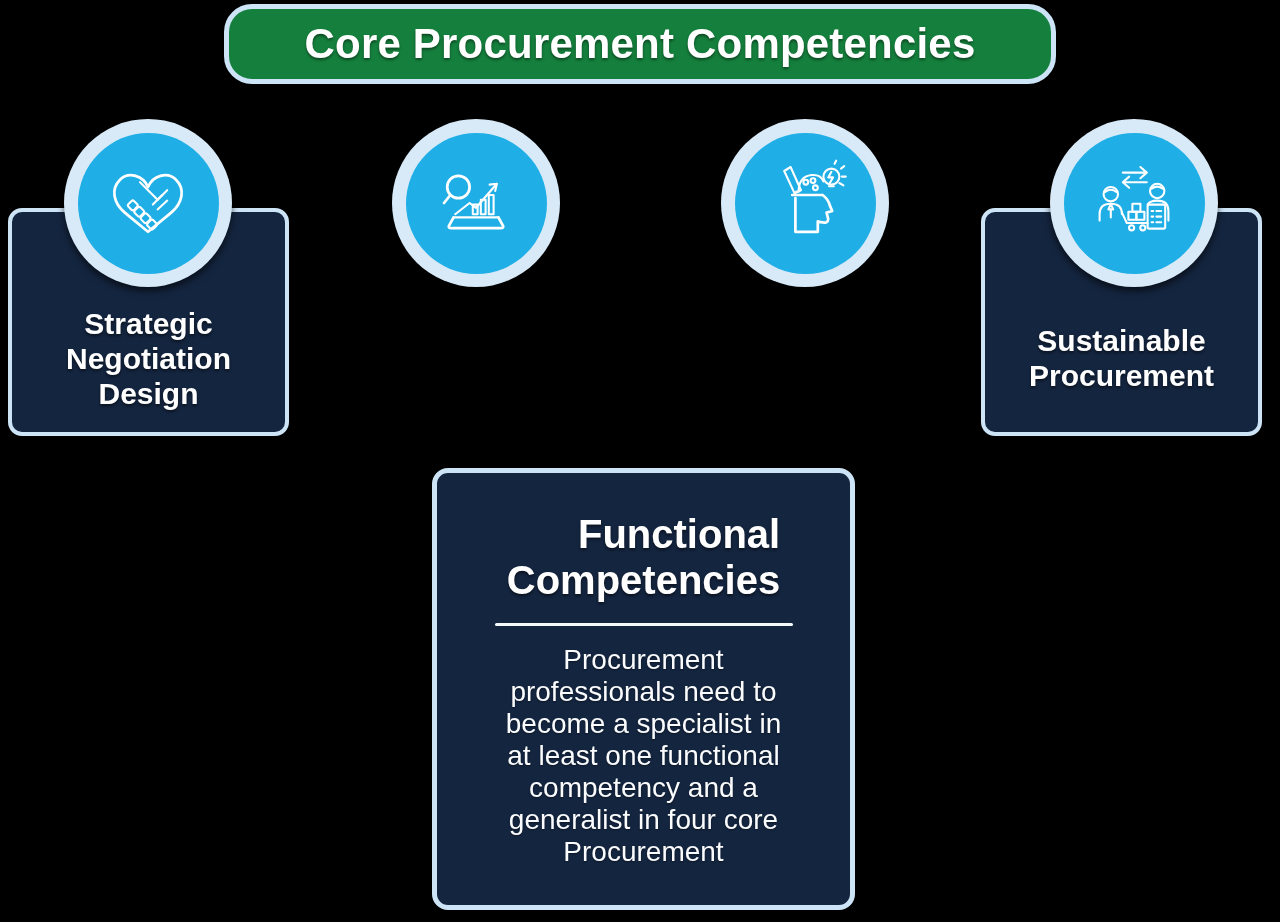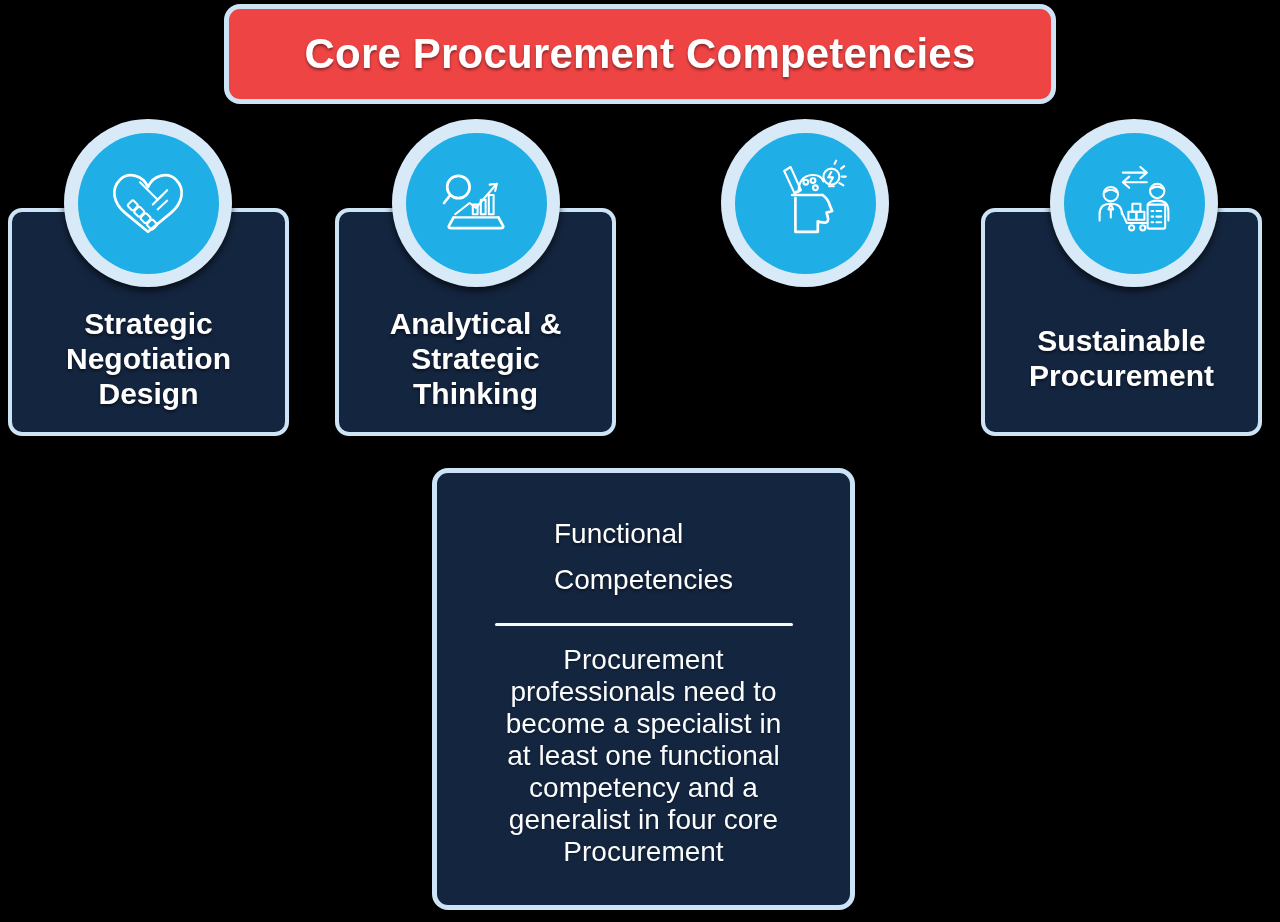--- a/index.html
+++ b/index.html
@@ -11,24 +11,24 @@
     overflow: hidden;
     font-family: "Liberation Sans", "DejaVu Sans", sans-serif;
     color: #fff;
   }
   .pre { white-space: pre-line; }
 
   
   .banner {
     position: absolute;
     left: 224px; top: 4px;
-    width: 832px; height: 100px;
-    background: #ef4444;
+    width: 832px; height: 80px;
+    background: #15803d;
     border: 5px solid #CCE4F6;
-    border-radius: 16px;
+    border-radius: 28px;
     box-sizing: border-box;
     display: flex; align-items: center; justify-content: center;
     box-shadow: 3px 7px 7px rgba(0,0,0,0.85);
   }
   .banner-title {
     font-size: 42px;
     font-weight: bold;
     letter-spacing: 0.2px;
     text-shadow: 0 2px 3px rgba(0,0,0,0.45);
   }
@@ -88,24 +88,24 @@
     width: 423px; height: 442px;
     background: #14253F;
     border: 5px solid #CCE4F6;
     border-radius: 16px;
     box-sizing: border-box;
     display: flex; flex-direction: column; align-items: center;
     padding-top: 38px;
     box-shadow: 3px 7px 7px rgba(0,0,0,0.85);
   }
   .func-title {
-    font-size: 28px;
+    font-size: 40px;
     line-height: 46px;
-    font-weight: normal;
-    text-align: left;
+    font-weight: bold;
+    text-align: right;
     text-shadow: 0 2px 3px rgba(0,0,0,0.5);
   }
   .func-divider {
     width: 298px; height: 3px;
     background: #F4F9FD;
     margin: 20px 0 18px 0;
     border-radius: 2px;
   }
   .func-desc {
     font-size: 28px;
@@ -141,25 +141,20 @@
         <path class="icon-thin" d="M66 62 L78 50"></path>
         <path class="icon-thin" d="M72 68 L84 57"></path>
         <rect class="icon-thin" x="36" y="58" width="10" height="10" rx="2.5" transform="rotate(45 41 63)"></rect>
         <rect class="icon-thin" x="44" y="66" width="10" height="10" rx="2.5" transform="rotate(45 49 71)"></rect>
         <rect class="icon-thin" x="52" y="74" width="10" height="10" rx="2.5" transform="rotate(45 57 79)"></rect>
         <rect class="icon-thin" x="60" y="82" width="10" height="10" rx="2.5" transform="rotate(45 65 87)"></rect>
       </svg>
     </div>
   </div>
 
-  <div class="card c2">
-    <span class="card-title pre">Analytical &amp;
-Strategic
-Thinking</span>
-  </div>
   <div class="badge b2">
     <div class="badge-inner">
       <svg width="96" height="96" viewBox="0 0 120 120">
         <path class="icon-stroke" d="M32 78 L26 89 Q25.5 91.5 29 91.5 L91 91.5 Q94.5 91.5 94 89 L88 78"></path>
         <path class="icon-thin" d="M32 78 L88 78"></path>
         <path class="icon-thin" d="M34 74 L52 60 L60 66 L86 36"></path>
         <path class="icon-thin" d="M86 36 L77 37 M86 36 L84 45"></path>
         <rect class="icon-thin" x="56" y="62" width="6" height="12"></rect>
         <rect class="icon-thin" x="66" y="56" width="6" height="18"></rect>
         <rect class="icon-thin" x="76" y="50" width="6" height="24"></rect>

